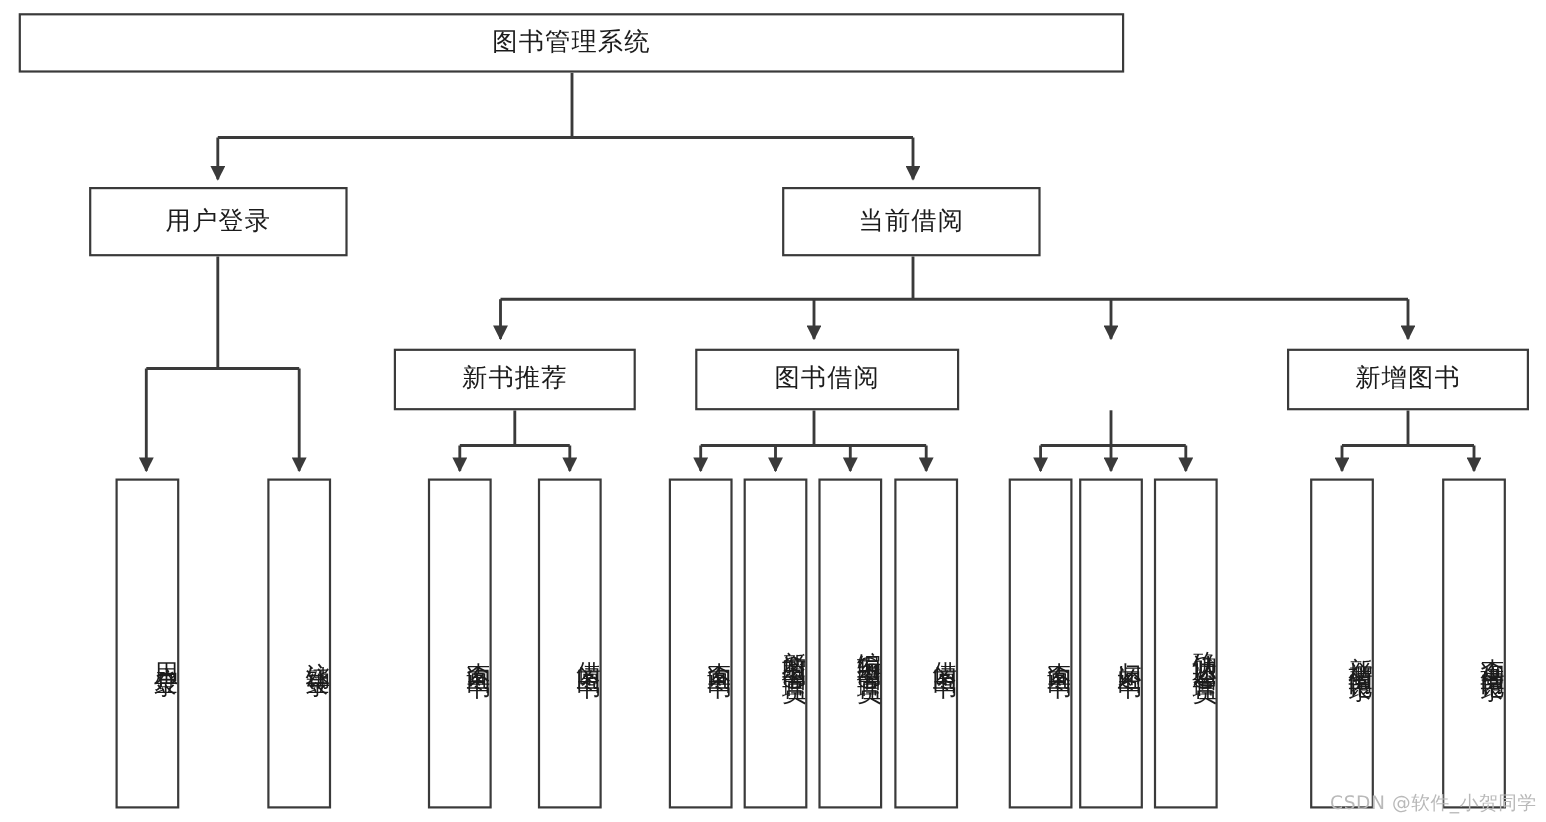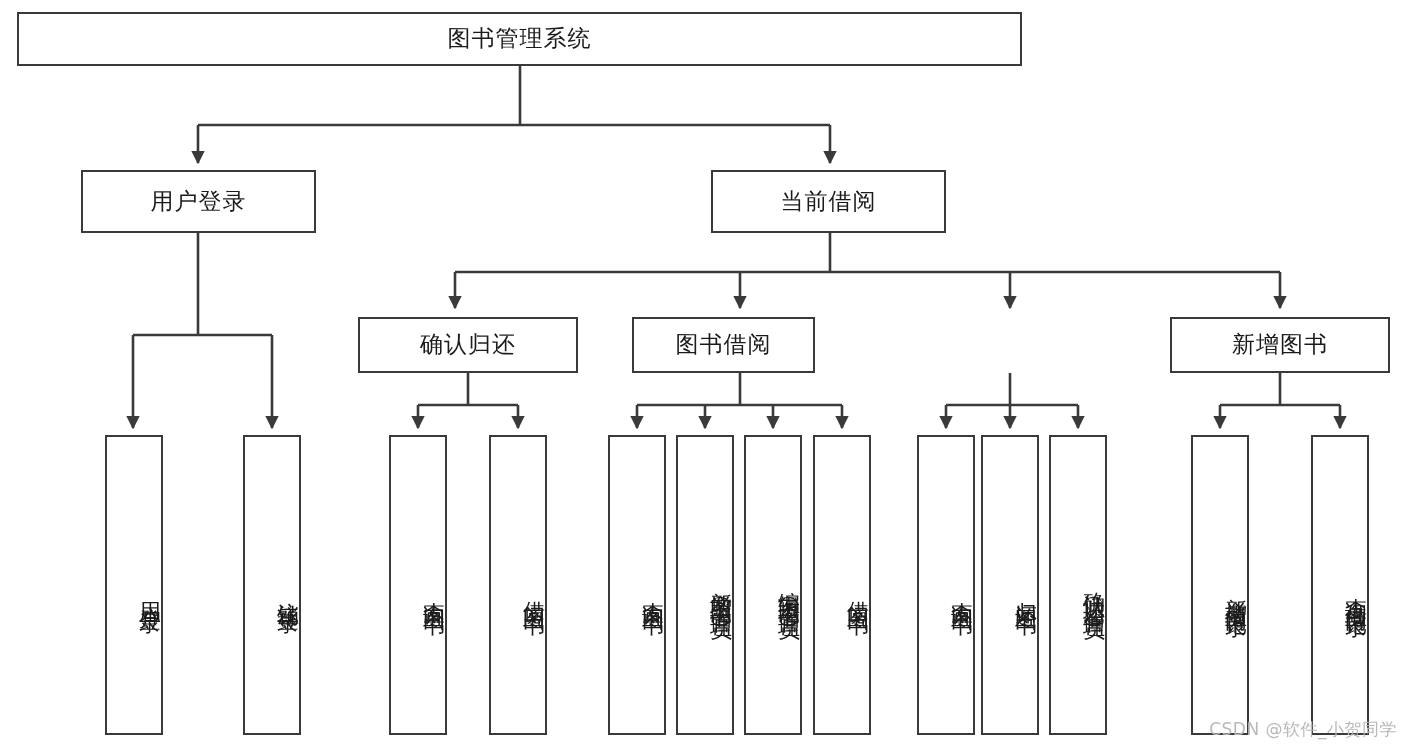--- a/index.html
+++ b/index.html
@@ -130,23 +130,23 @@
   </div>
 
   <div class="node horiz" style="left:81px; top:170px; width:235px; height:63px;">
     <span>用户登录</span>
   </div>
   <div class="node horiz" style="left:711px; top:170px; width:235px; height:63px;">
     <span>当前借阅</span>
   </div>
 
   <div class="node horiz" style="left:358px; top:317px; width:220px; height:56px;">
-    <span>确认归还</span>
+    <span>新书推荐</span>
   </div>
-  <div class="node horiz" style="left:632px; top:317px; width:183px; height:56px;">
+  <div class="node horiz" style="left:632px; top:317px; width:240px; height:56px;">
     <span>图书借阅</span>
   </div>
   <div class="node horiz" style="left:1170px; top:317px; width:220px; height:56px;">
     <span>新增图书</span>
   </div>
 
   <div class="node vert" style="left:105px; top:435px; width:58px; height:300px;">
     <span class="vtext">用户登录</span>
   </div>
   <div class="node vert" style="left:243px; top:435px; width:58px; height:300px;">

